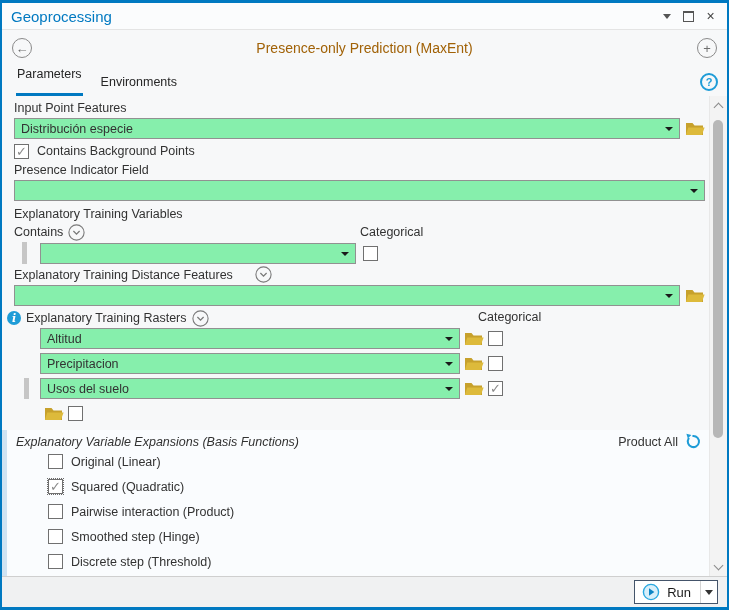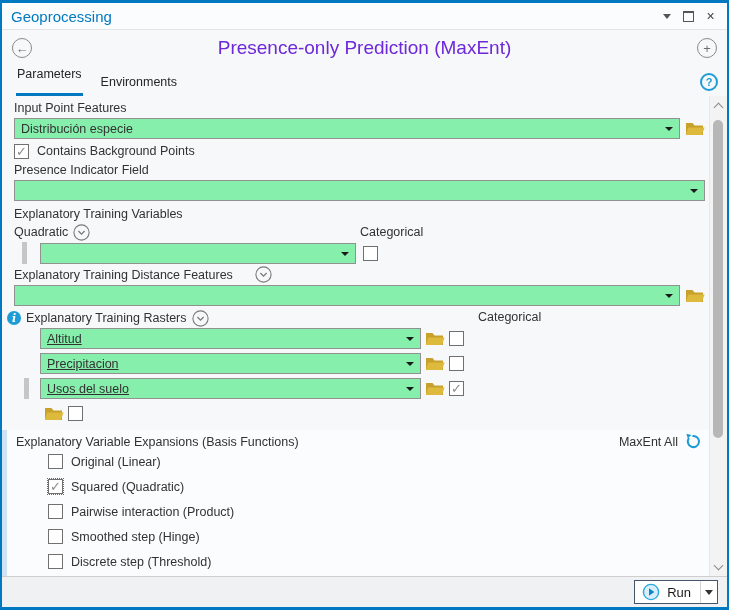--- a/index.html
+++ b/index.html
@@ -14,21 +14,21 @@
   .titlebar{flex:0 0 26px;display:flex;align-items:center;padding:0 7px 0 9px;background:#fbfcfd;border-bottom:1px solid #e4e4e4;}
   .titlebar .title{flex:1;font-size:15px;color:#0079c1;}
   .win-btn{width:19px;height:19px;display:flex;align-items:center;justify-content:center;color:#4d4d4d;margin-left:3px;cursor:default;}
   .tri-down{width:0;height:0;border-left:4px solid transparent;border-right:4px solid transparent;border-top:5px solid #555;}
   .restore-box{width:9px;height:8px;border:1px solid #555;border-top-width:2px;}
   .close-x{font-size:14px;line-height:1;color:#444;}
   
   .toolheader{flex:0 0 36px;display:flex;align-items:center;padding:0 10px;}
   .circle-btn{box-sizing:border-box;width:20px;height:20px;border:1px solid #8a8a8a;border-radius:50%;
     display:flex;align-items:center;justify-content:center;color:#6e6e6e;font-size:13px;line-height:1;background:transparent;}
-  .tool-title{flex:1;text-align:center;font-size:19px;color:#6d28d9;}
+  .tool-title{flex:1;text-align:center;font-size:14px;color:#a16207;}
   
   .tabsrow{flex:0 0 30px;display:flex;align-items:flex-end;padding:0 9px 0 14px;gap:17px;}
   .tab{padding:0 1px 7px;color:#262626;}
   .tab.active{padding-bottom:12px;border-bottom:3px solid #0079c1;}
   .help-btn{box-sizing:border-box;margin-left:auto;width:18px;height:18px;border:2px solid #1e9cd7;border-radius:50%;
     color:#1e9cd7;font-size:11px;font-weight:bold;display:flex;align-items:center;justify-content:center;margin-bottom:5px;}
   
   .content{flex:1;display:flex;min-height:0;}
   .fields{flex:1;padding-top:3px;overflow:hidden;display:flex;flex-direction:column;min-width:0;}
   .field-label{margin:2px 12px 2px;line-height:15px;}
@@ -50,27 +50,27 @@
   .row-grip{position:absolute;left:8px;top:1px;width:5px;height:22px;background:#c6c6c6;}
   .var-combo{flex:0 0 auto;width:316px;margin-left:26px;}
   .var-row .checkbox{margin-left:7px;}
   .label-chev-row{display:flex;align-items:center;gap:22px;margin:0 12px 2px;height:17px;}
   .rasters-header{position:relative;display:flex;align-items:center;gap:5px;margin:0 12px 2px 5px;height:16px;}
   .cat-col-rasters{position:absolute;left:471px;top:0px;}
   .info-icon{flex:0 0 auto;width:14px;height:14px;border-radius:50%;background:#1e9cd7;color:#fff;
     display:flex;align-items:center;justify-content:center;font-family:"DejaVu Serif",serif;font-style:italic;font-weight:bold;font-size:11px;line-height:1;}
   .raster-row{position:relative;display:flex;align-items:center;height:21px;margin:0 4px 4px 38px;}
   .raster-row .row-grip{left:-16px;top:0;height:21px;}
-  .raster-combo{flex:0 0 auto;width:381px;text-decoration:underline;}
+  .raster-combo{flex:0 0 auto;width:420px;}
   .raster-row .folder-btn{margin-left:4px;}
   .raster-row .checkbox{margin-left:4px;}
   
   .section{flex:1;margin-top:2px;border-left:5px solid #cfe3f2;background:#fafcfe;padding:2px 0 0 9px;min-height:0;}
   .section-header{display:flex;align-items:center;height:19px;margin-right:8px;}
-  .section-header .sec-label{flex:1;}
+  .section-header .sec-label{flex:1;font-style:italic;}
   .select-all{display:flex;align-items:center;gap:6px;}
   .option-row{display:flex;align-items:center;gap:8px;height:21px;margin:0 0 4px 32px;}
   
   .scrollbar{flex:0 0 17px;background:#f3f3f3;border-left:1px solid #e8e8e8;position:relative;}
   .scroll-arrow{position:absolute;left:0;width:100%;height:15px;display:flex;align-items:center;justify-content:center;}
   .scroll-arrow.up{top:2px;}
   .scroll-arrow.down{bottom:2px;}
   .chev{width:6px;height:6px;border-right:1.5px solid #8a8a8a;border-bottom:1.5px solid #8a8a8a;}
   .chev.up{transform:rotate(-135deg);margin-top:4px;}
   .chev.down{transform:rotate(45deg);margin-bottom:3px;}
@@ -146,21 +146,21 @@
       <div class="field-label">Presence Indicator Field</div>
       <div class="combo-row">
         <div class="combo">
           <span></span>
           <span class="combo-caret"></span>
         </div>
       </div>
 
       <div class="field-label">Explanatory Training Variables</div>
       <div class="subheader-row">
-        <span>Quadratic</span>
+        <span>Contains</span>
         <span class="chev-circle">
           <svg width="17" height="17" viewBox="0 0 17 17">
             <circle cx="8.5" cy="8.5" r="7.6" fill="none" stroke="#7a7a7a" stroke-width="1.1"></circle>
             <path d="M5.4 7 L8.5 10.1 L11.6 7" fill="none" stroke="#7a7a7a" stroke-width="1.3"></path>
           </svg>
         </span>
         <span class="cat-col-vars">Categorical</span>
       </div>
       <div id="variable-rows">
           <div class="var-row">
@@ -260,21 +260,21 @@
       </svg>
     </span>
     <span class="checkbox"></span>
   </div>
         </div>
 
       <div class="section">
         <div class="section-header">
           <span class="sec-label">Explanatory Variable Expansions (Basis Functions)</span>
           <span class="select-all">
-            <span>MaxEnt All</span>
+            <span>Product All</span>
             <svg width="17" height="17" viewBox="0 0 17 17">
               <path d="M4.6 5.6 A5.6 5.6 0 1 0 9.2 2.9" fill="none" stroke="#1e9cd7" stroke-width="2" stroke-linecap="round"></path>
               <polygon points="2.4,0.8 7.4,1.9 3.8,5.6" fill="#1e9cd7"></polygon>
             </svg>
           </span>
         </div>
         <div id="option-rows">
             <div class="option-row">
     <span class="checkbox"></span>
     <span>Original (Linear)</span>

